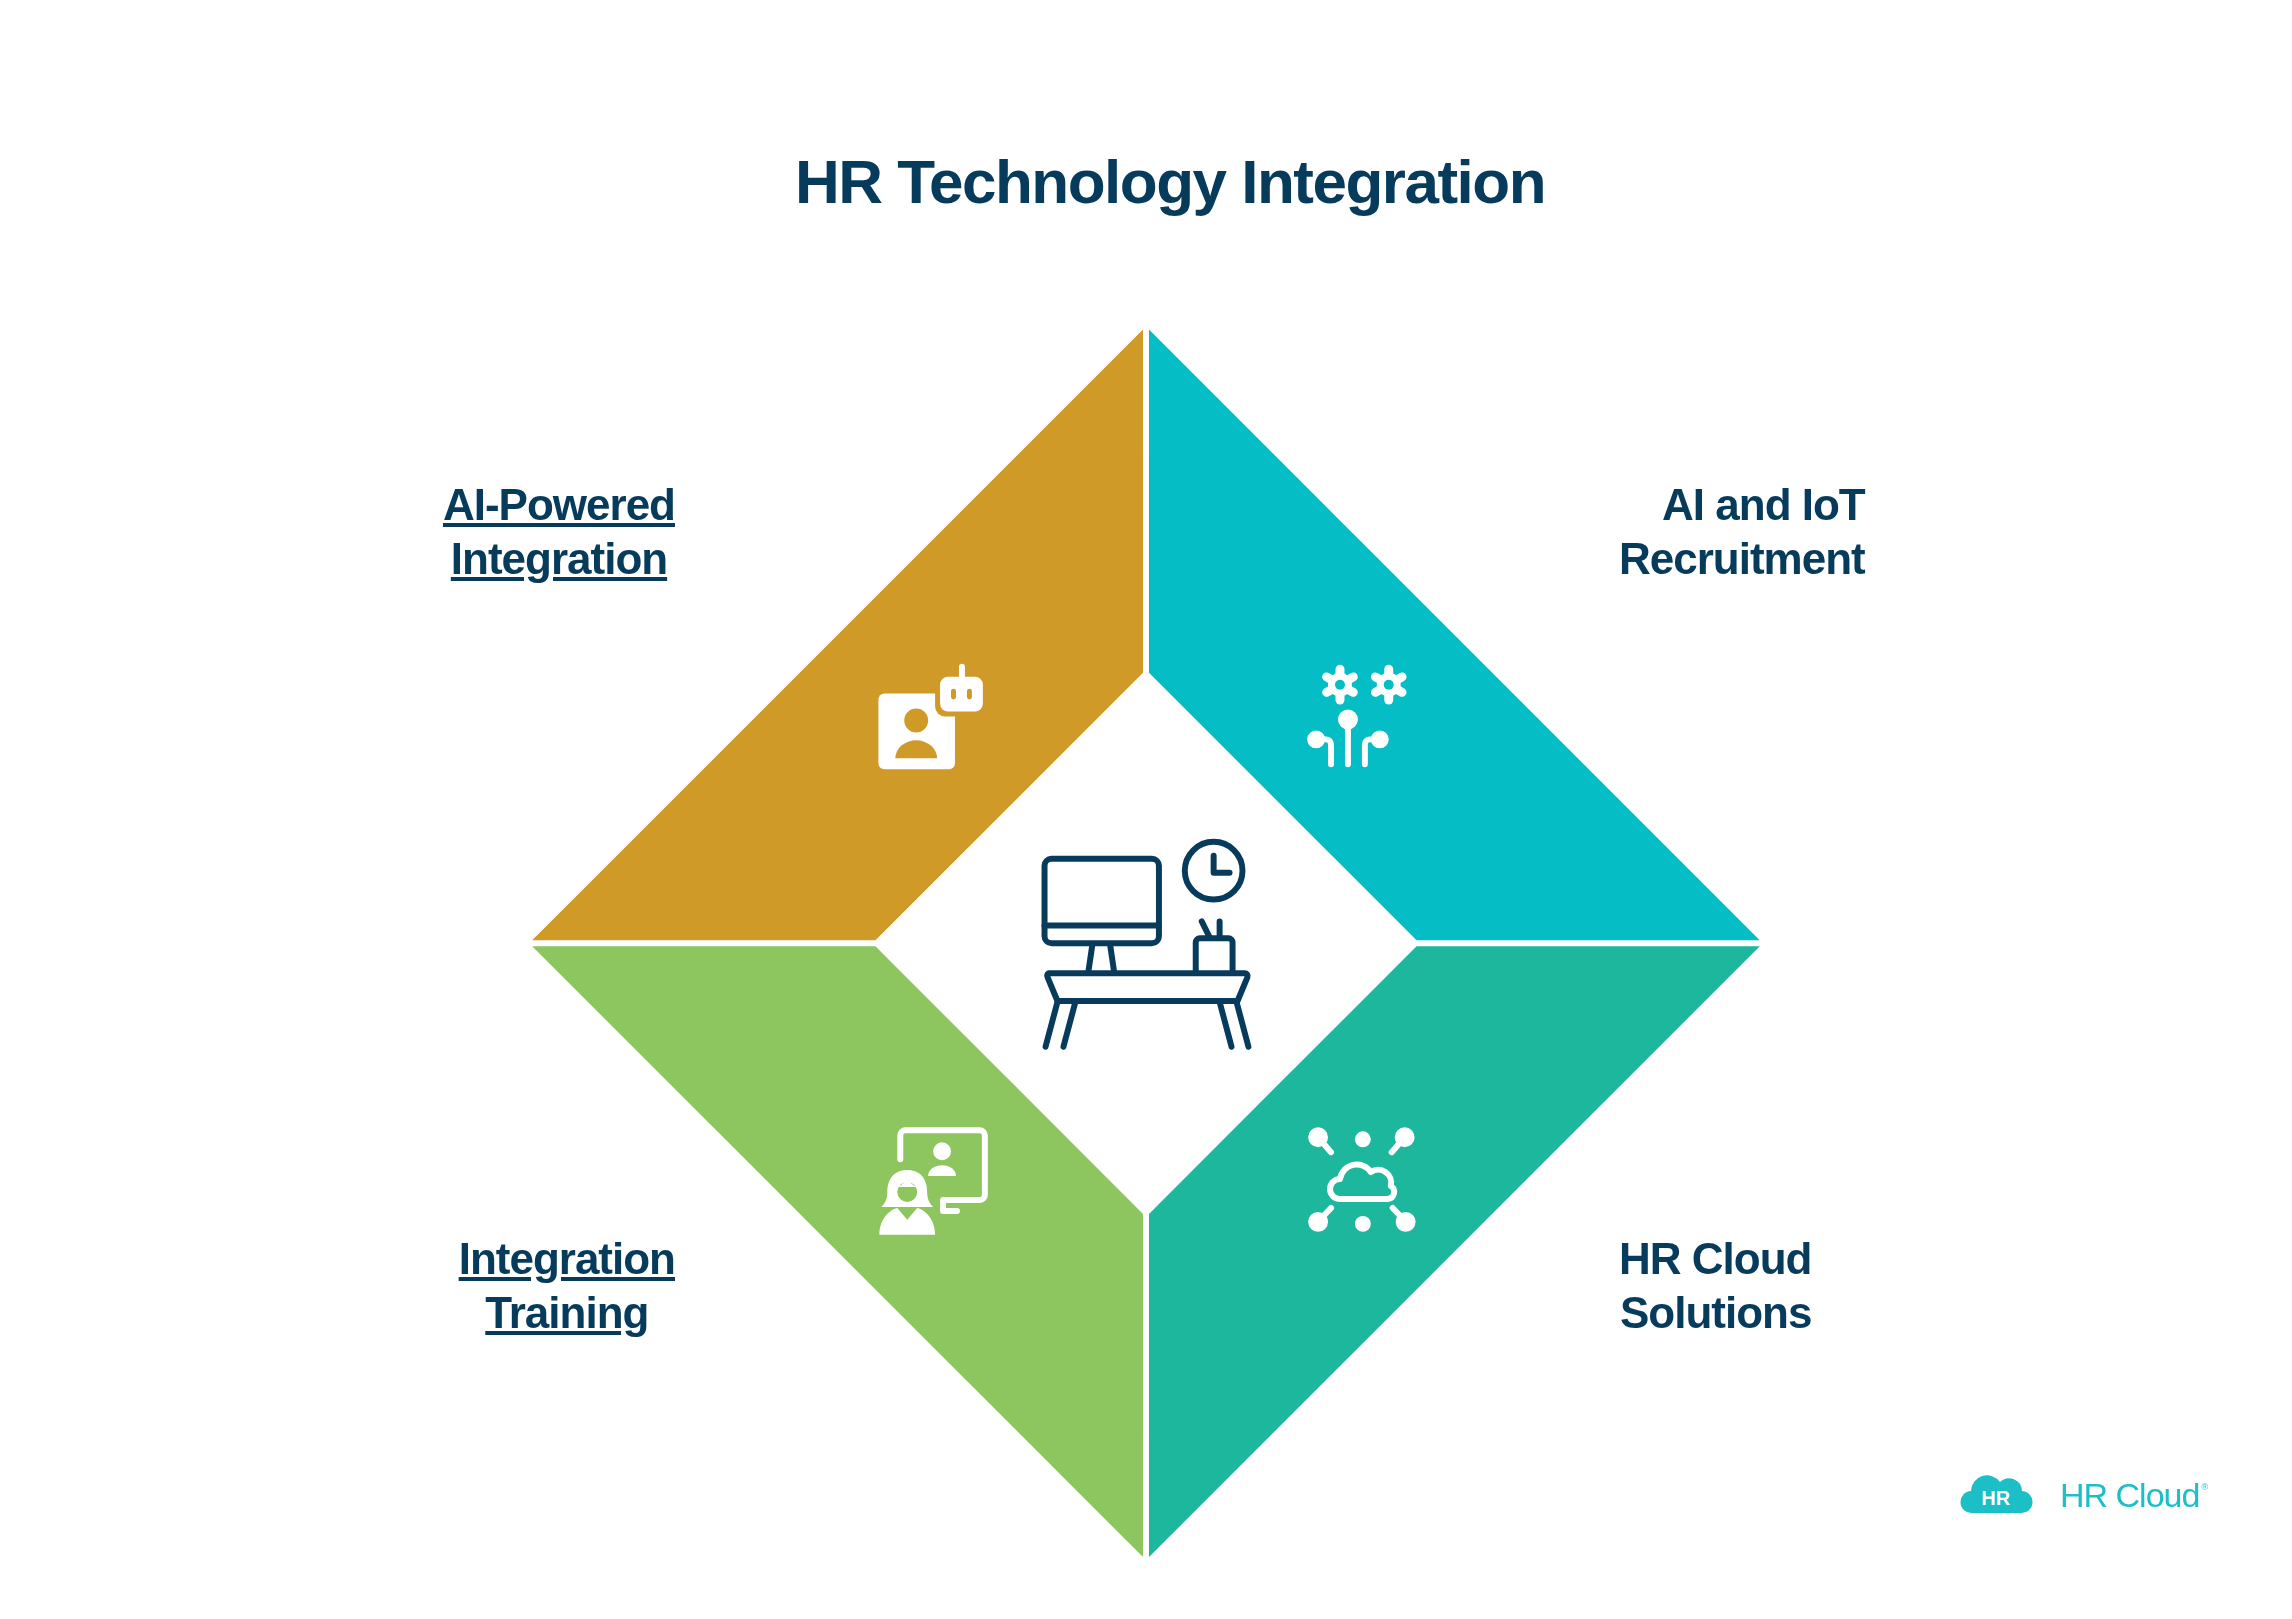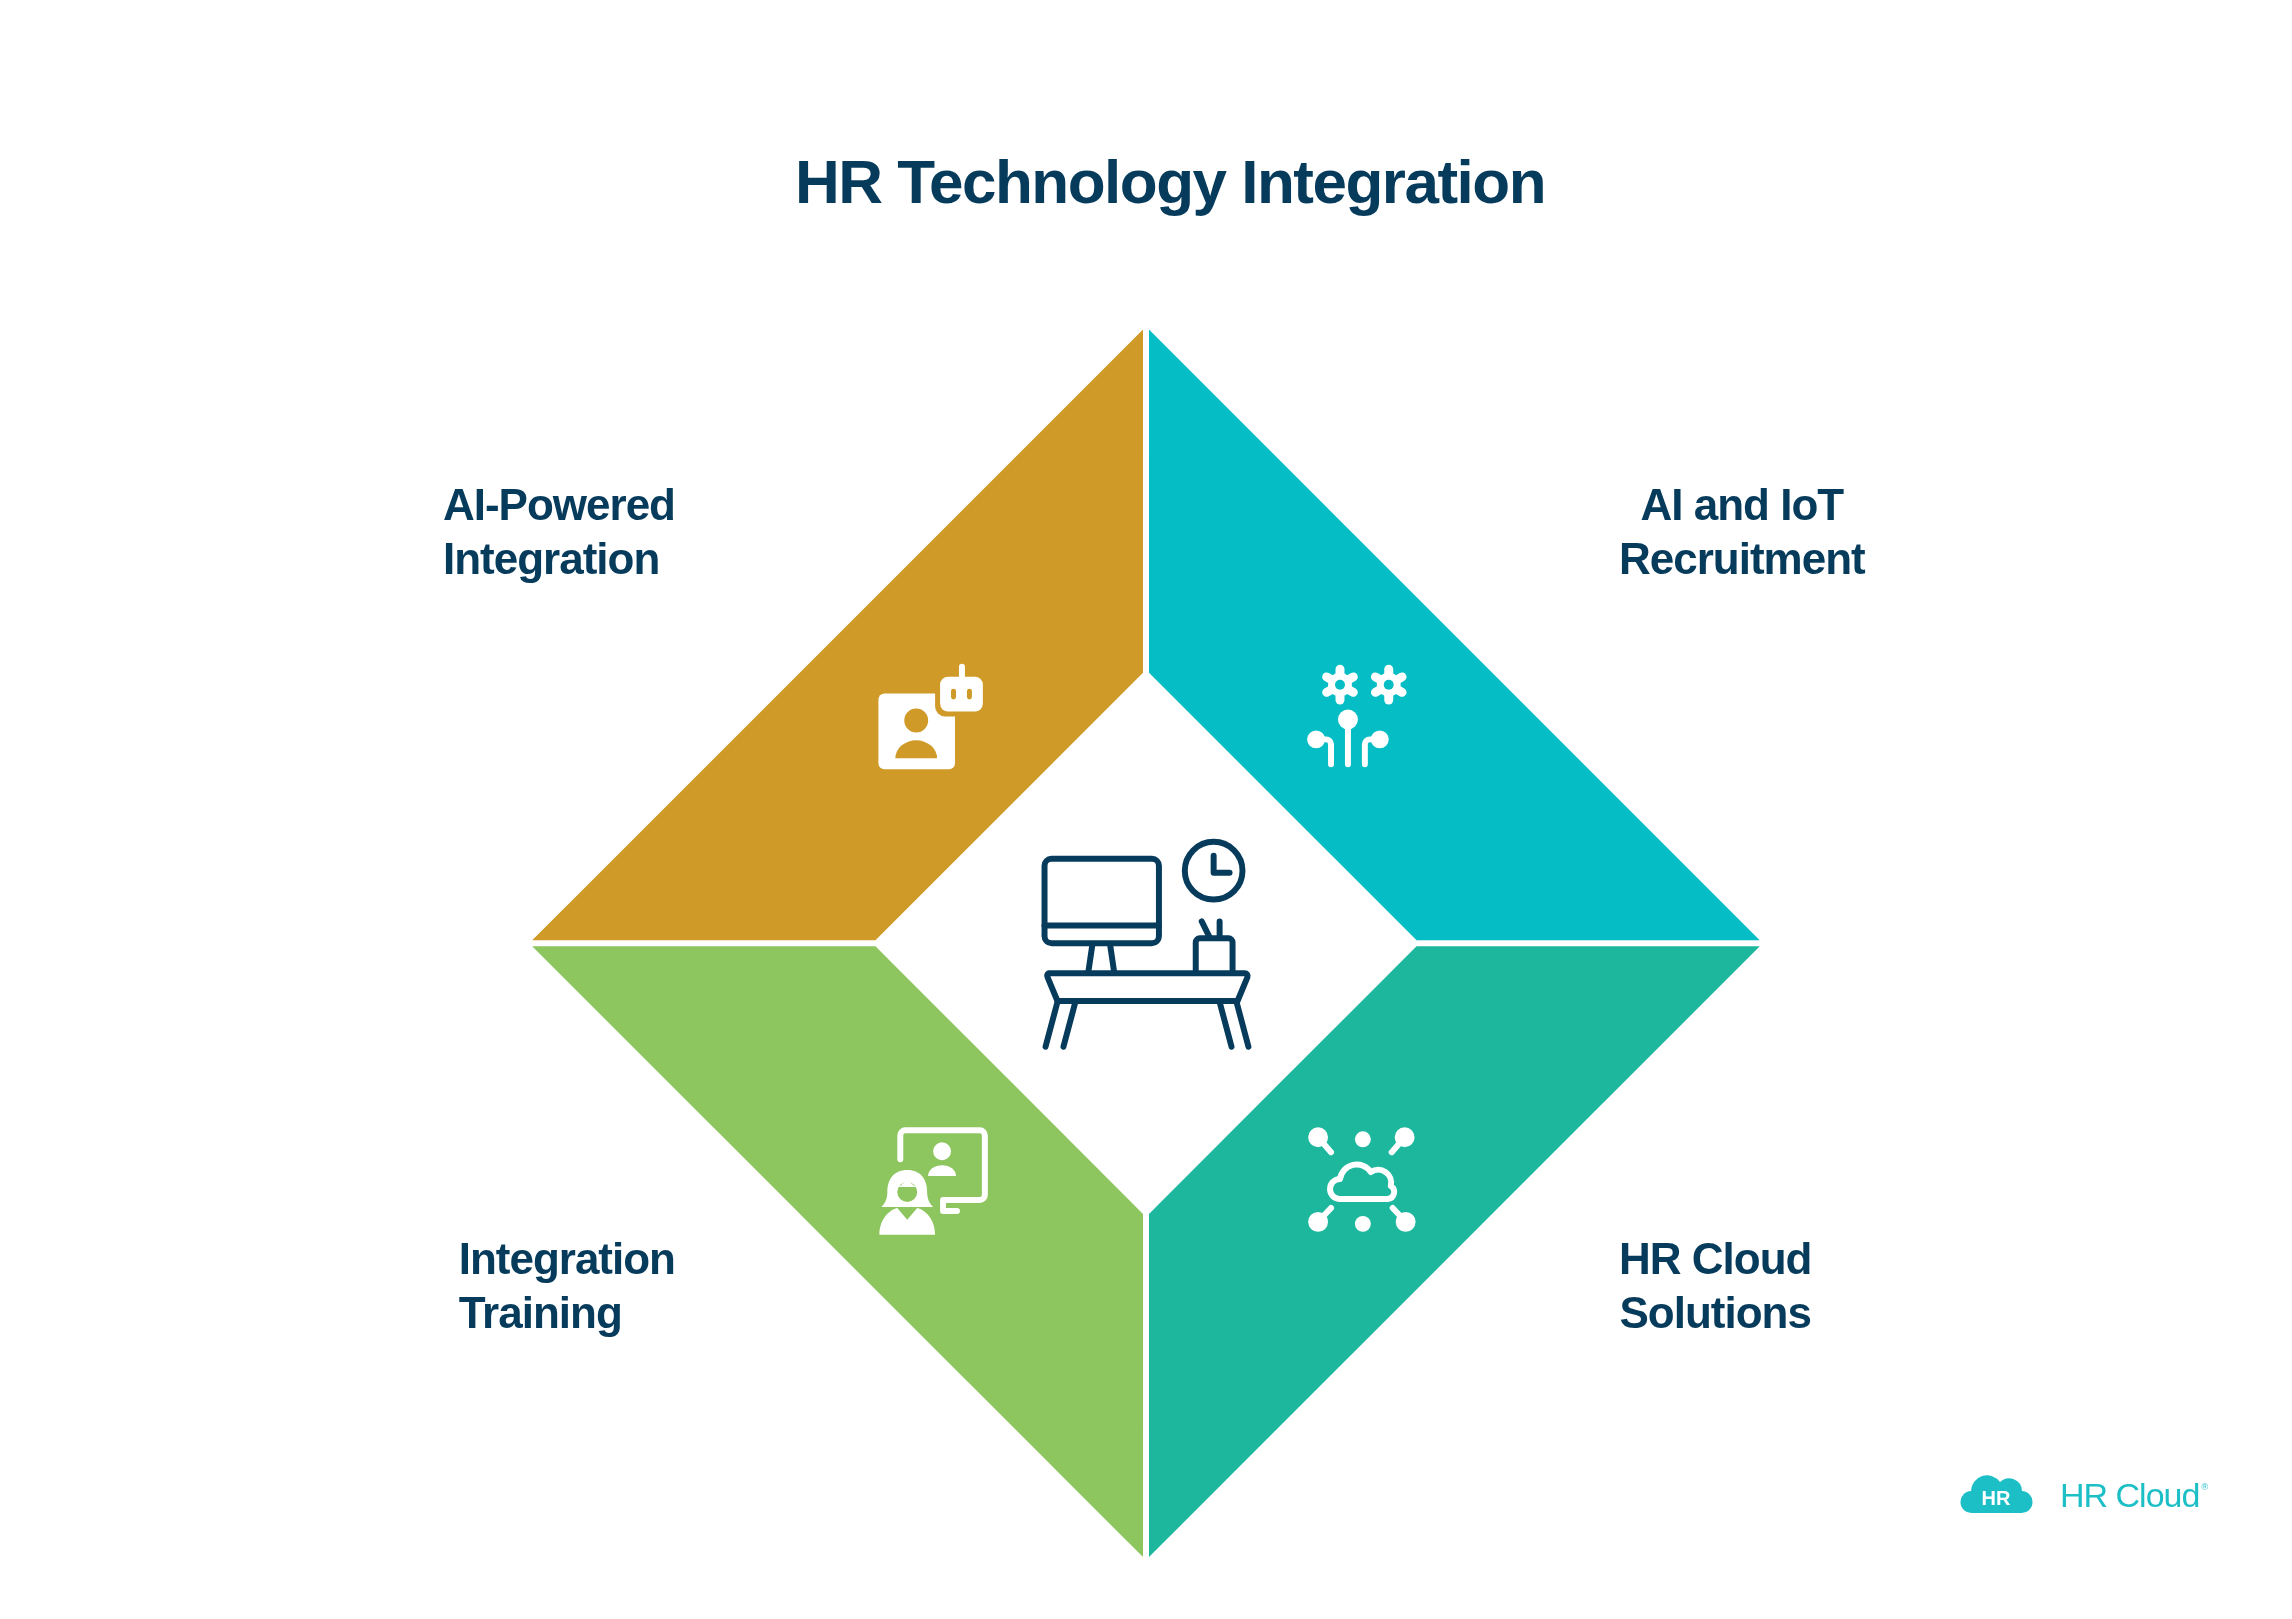--- a/index.html
+++ b/index.html
@@ -3,22 +3,22 @@
 <meta charset="utf-8">
 <style>
   html, body { margin: 0; padding: 0; background: #ffffff; }
   body { width: 2292px; height: 1620px; position: relative; overflow: hidden;
          font-family: "Liberation Sans", "DejaVu Sans", sans-serif; }
   .title { position: absolute; left: 0; width: 2292px; top: 147px; text-align: center;
            font-size: 62px; font-weight: bold; color: #073B5C; letter-spacing: -1.5px; line-height: 70px; padding-left: 24px; }
   svg.diagram { position: absolute; left: 0; top: 0; }
   .label { position: absolute; font-size: 44px; font-weight: bold; color: #073B5C;
            line-height: 54px; letter-spacing: -1px; white-space: nowrap; }
-  .label.left { text-align: left; }
-  .label.right { text-align: center; }
+  .label.left { text-align: center; text-decoration: underline; }
+  .label.right { text-align: right; }
   .label span { display: block; }
   .logo { position: absolute; left: 1960px; top: 1475px; height: 40px; display: flex; align-items: flex-start; }
   .logo-text { font-size: 34px; font-weight: normal; color: #1DBFC6; letter-spacing: -1px; margin-left: 26px; line-height: 40px; }
   .logo-reg { font-size: 9px; color: #1DBFC6; vertical-align: top; position: relative; top: -8px; margin-left: 2px; }
 </style>
 </head>
 <body>
 
 <div class="title">HR Technology Integration</div>
 

